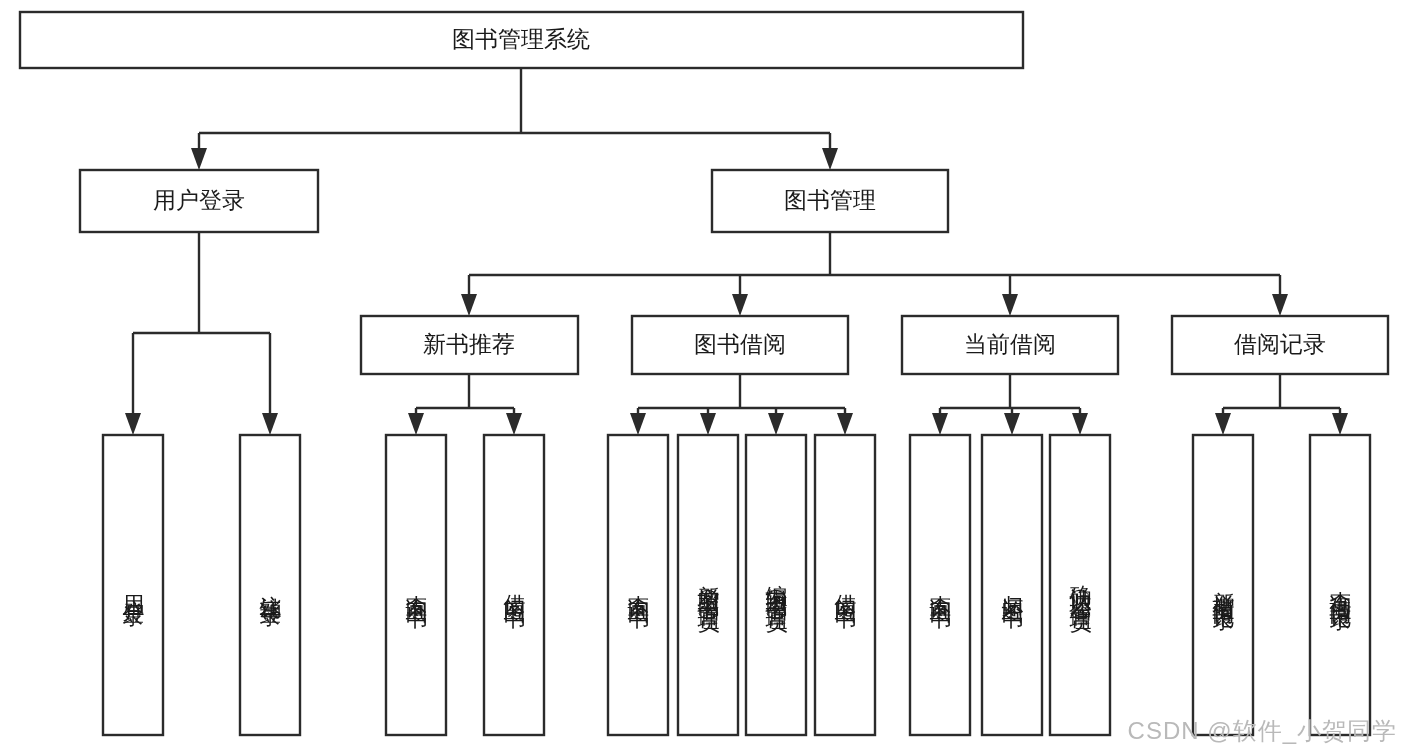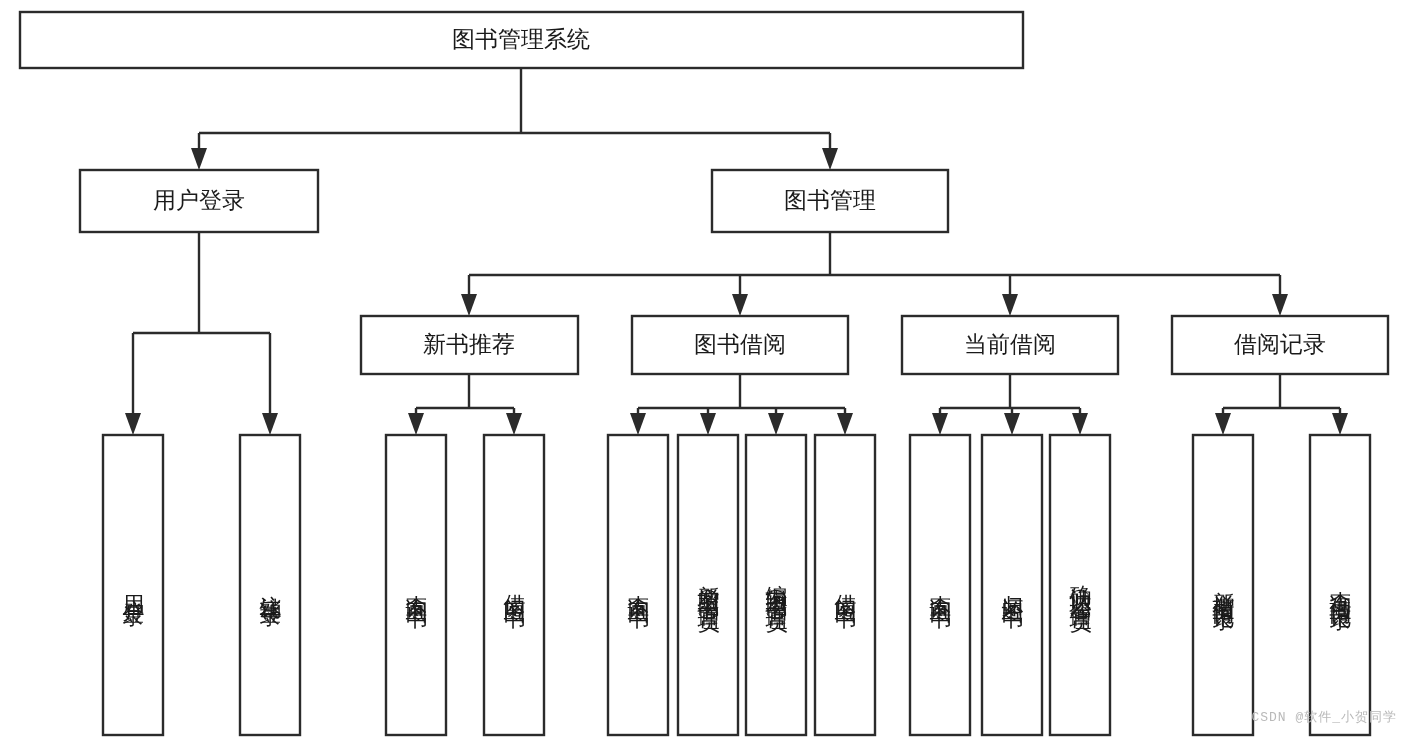--- a/index.html
+++ b/index.html
@@ -60,23 +60,23 @@
     display: flex;
     align-items: center;
     justify-content: center;
     white-space: nowrap;
     pointer-events: none;
     user-select: none;
   }
   .watermark {
     position: absolute;
     right: 8px;
-    bottom: 21px;
-    font-family: Liberation Mono, monospace;
-    font-size: 13px;
+    bottom: 0;
+    font-family: Liberation Sans, sans-serif;
+    font-size: 24px;
     color: #b9b9b9;
     letter-spacing: 1px;
     white-space: nowrap;
     user-select: none;
   }
 </style>
 </head>
 <body>
 
 <div id="diagram-root">

